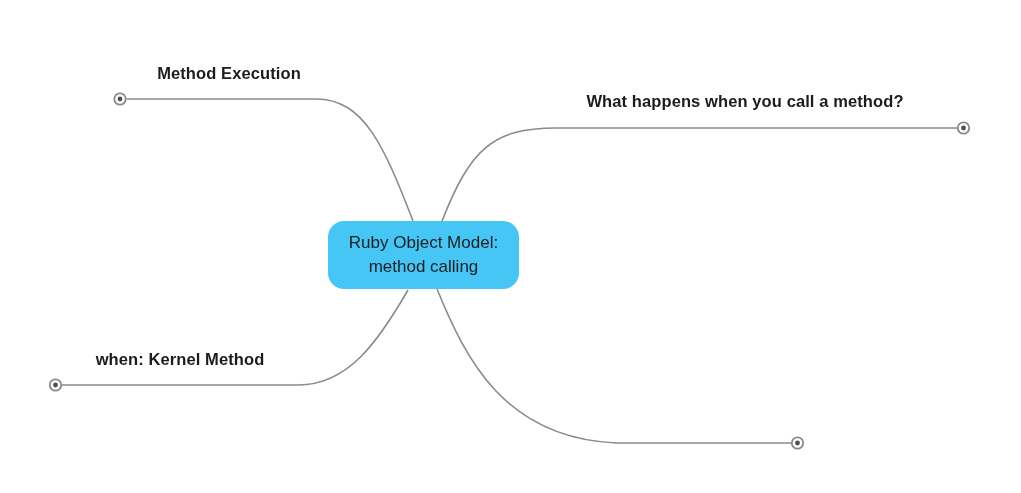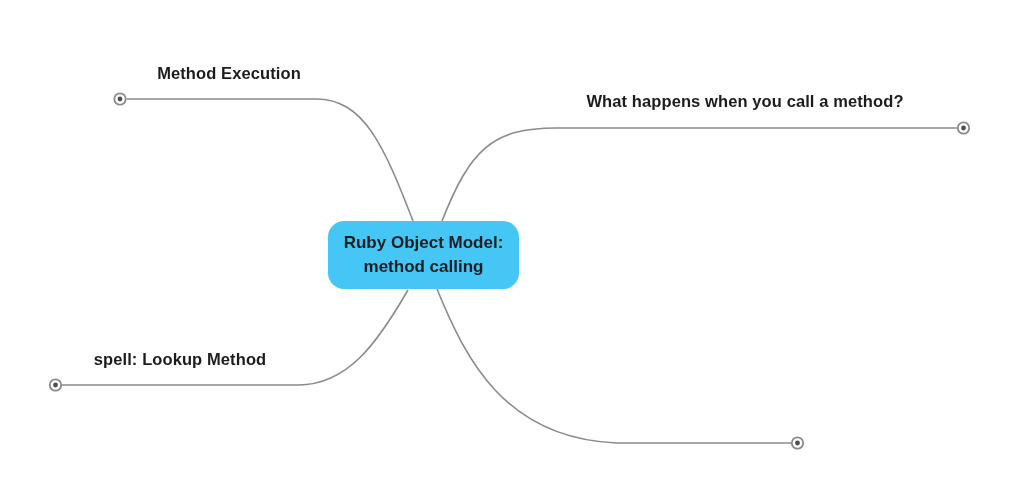--- a/index.html
+++ b/index.html
@@ -56,21 +56,21 @@
     border-radius: 16px;
     display: flex;
     align-items: center;
     justify-content: center;
     text-align: center;
     cursor: pointer;
   }
   .root-node .root-label {
     font-size: 17px;
     line-height: 24px;
-    font-weight: 700;
+    font-weight: 400;
     color: var(--node-text, #1b1e21);
     max-width: 168px;
   }
   #pos-branch-0 { left: 229px; top: 73px; }
   #pos-branch-1 { left: 745px; top: 101px; }
   #pos-branch-2 { left: 180px; top: 359px; }
   #pos-branch-3 { left: 692px; top: 419px; }
 </style>
 </head>
 <body>
@@ -101,20 +101,20 @@
     <g>
       <circle class="endpoint-ring" cx="797.5" cy="443" r="5.7"></circle>
       <circle class="endpoint-dot" cx="797.5" cy="443" r="2.4"></circle>
     </g>
   </svg>
 
   <div id="pos-branch-1" class="branch-label">What happens when you call a method?</div>
 
   <div id="pos-branch-0" class="branch-label">Method Execution</div>
 
-  <div id="pos-branch-2" class="branch-label">spell: Lookup Method</div>
+  <div id="pos-branch-2" class="branch-label">when: Kernel Method</div>
 
 
   <div class="root-node">
     <div class="root-label">Ruby Object Model: method calling</div>
   </div>
 
 </div>
 
 </body></html>

